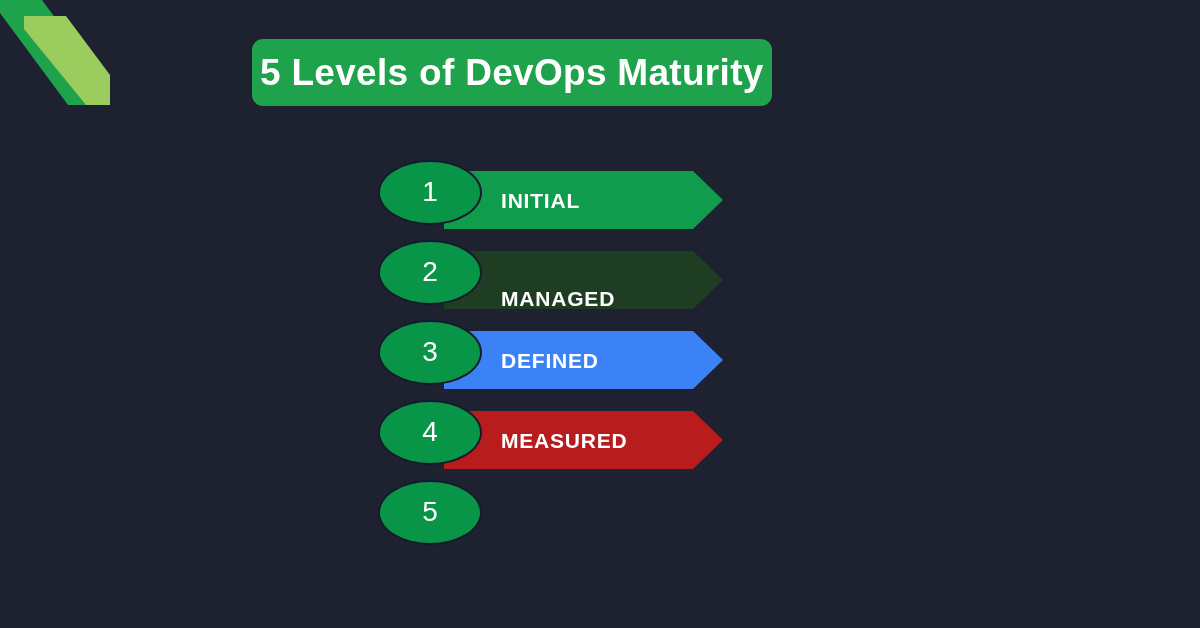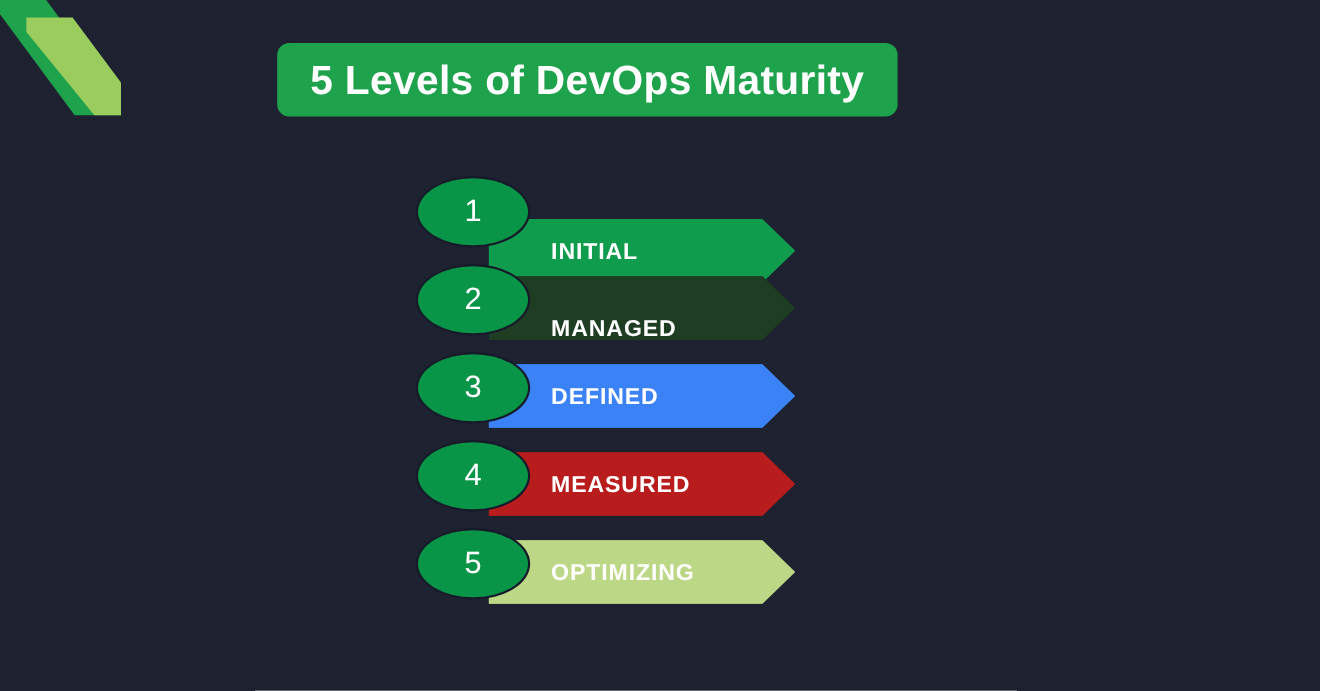--- a/index.html
+++ b/index.html
@@ -28,21 +28,21 @@
     height: 105px;
     pointer-events: none;
   }
 
   
   #title-banner {
     position: absolute;
     left: 252px;
     top: 39px;
     height: 67px;
-    padding: 0 30px;
+    padding: 0 8px;
     display: flex;
     align-items: center;
     justify-content: center;
     background: #1fa24c;
     border-radius: 11px;
     box-sizing: border-box;
   }
   #title-text {
     color: #ffffff;
     font-size: 37px;
@@ -116,21 +116,21 @@
     <polygon id="logo-stripe-light" points="24,16 66,16 110,75 110,105 86,105 24,29" fill="#9bcd5e"></polygon>
   </svg>
 
   <div id="title-banner" style="background: rgb(31, 162, 76);">
     <span id="title-text" style="color: rgb(255, 255, 255);">5 Levels of DevOps Maturity</span>
   </div>
 
   <div id="levels">
 
     <div class="level-row">
-      <div class="level-bar" style="background: rgb(15, 156, 77); margin-top: 28px;">
+      <div class="level-bar" style="background: rgb(15, 156, 77);">
         <span class="level-label" style="color: rgb(255, 255, 255);">INITIAL</span>
       </div>
       <div class="level-badge" style="background: rgb(8, 149, 71); border-color: rgb(23, 27, 41);">
         <span class="level-number" style="color: rgb(255, 255, 255);">1</span>
       </div>
     </div>
 
     <div class="level-row">
       <div class="level-bar" style="background: rgb(30, 61, 34); align-items: flex-end;">
         <span class="level-label" style="color: rgb(255, 255, 255);">MANAGED</span>
@@ -152,22 +152,19 @@
     <div class="level-row">
       <div class="level-bar" style="background: #b91c1c;">
         <span class="level-label" style="color: rgb(255, 255, 255);">MEASURED</span>
       </div>
       <div class="level-badge" style="background: rgb(8, 149, 71); border-color: rgb(23, 27, 41);">
         <span class="level-number" style="color: rgb(255, 255, 255);">4</span>
       </div>
     </div>
 
     <div class="level-row">
-      <div class="level-bar" style="background: rgb(188, 215, 133);">
-        <span class="level-label" style="color: rgb(255, 255, 255);">OPTIMIZING</span>
-      </div>
       <div class="level-badge" style="background: rgb(8, 149, 71); border-color: rgb(23, 27, 41);">
         <span class="level-number" style="color: rgb(255, 255, 255);">5</span>
       </div>
     </div>
 
   </div>
 </div>
 
 </body></html>

